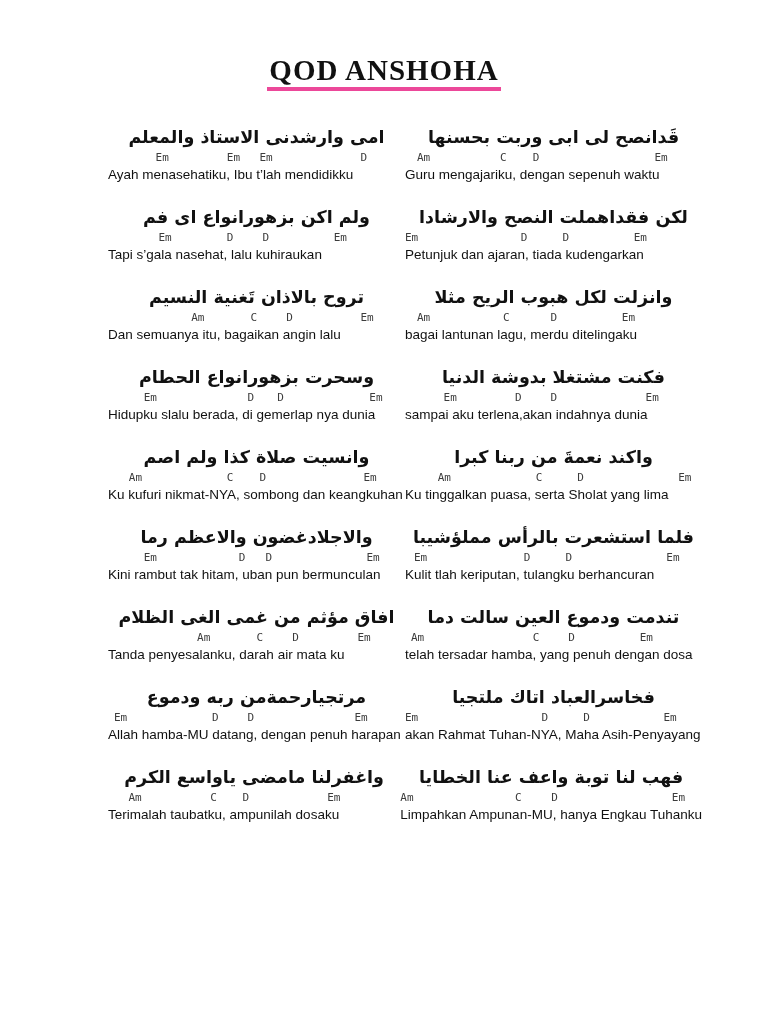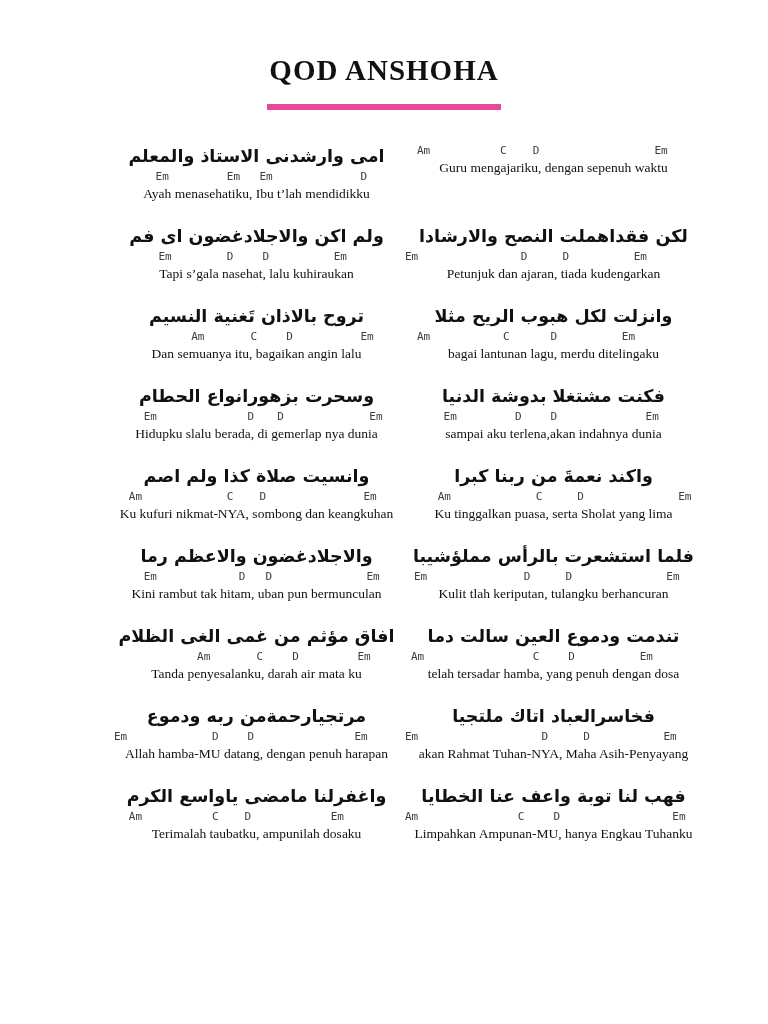--- a/index.html
+++ b/index.html
@@ -12,22 +12,22 @@
     font-family: "Liberation Serif", serif;
     color: #111;
   }
   .title-wrap { margin-top: 54px; text-align: center; }
   .title {
     display: inline-block;
     font-family: "Liberation Serif", serif;
     font-weight: bold;
     font-size: 29px;
     letter-spacing: 1px;
-    border-bottom: 6px solid #ec4899;
-    padding: 0 2px 17px 2px;
+    border-bottom: 4px solid #ec4899;
+    padding: 0 2px 0 2px;
   }
   .verses { margin-top: 33px; padding-left: 108px; padding-right: 66px; }
   .verse { display: flex; margin-bottom: 21px; }
   .col { position: relative; }
   .col-left  { width: 312px; }
   .col-right { width: 312px; }
   .arabic {
     font-family: "DejaVu Sans", sans-serif;
     direction: rtl;
     unicode-bidi: embed;
@@ -44,24 +44,24 @@
   }
   .chord {
     position: absolute;
     top: 0;
     font-family: "DejaVu Sans Mono", "Liberation Mono", monospace;
     font-size: 11px;
     line-height: 13px;
     color: #3c3c3c;
   }
   .translation {
-    font-family: Liberation Serif, serif;
+    font-family: Liberation Sans, sans-serif;
     font-size: 13.5px;
     line-height: 17px;
-    text-align: center;
+    text-align: left;
     white-space: nowrap;
     margin-top: 1px;
   }
 </style>
 </head>
 <body>
 
 <div class="page">
   <div class="title-wrap">
     <span class="title">QOD ANSHOHA</span>
@@ -72,33 +72,34 @@
       <div class="arabic">امى وارشدنى الاستاذ والمعلم</div>
       <div class="chord-line">
             <span class="chord" style="left: 16%;">Em</span>
             <span class="chord" style="left: 40%;">Em</span>
             <span class="chord" style="left: 51%;">Em</span>
             <span class="chord" style="left: 85%;">D</span>
           </div>
       <div class="translation">Ayah menasehatiku, Ibu t’lah mendidikku</div>
     </div>
     <div class="col col-right">
+      <div class="arabic">قَدانصح لى ابى وربت بحسنها</div>
       <div class="chord-line">
             <span class="chord" style="left: 4%;">Am</span>
             <span class="chord" style="left: 32%;">C</span>
             <span class="chord" style="left: 43%;">D</span>
             <span class="chord" style="left: 84%;">Em</span>
           </div>
       <div class="translation">Guru mengajariku, dengan sepenuh waktu</div>
     </div>
   </div>
 
   <div class="verse">
     <div class="col col-left">
-      <div class="arabic">ولم اكن والاجلادغضون اى فم</div>
+      <div class="arabic">ولم اكن بزهورانواع اى فم</div>
       <div class="chord-line">
             <span class="chord" style="left: 17%;">Em</span>
             <span class="chord" style="left: 40%;">D</span>
             <span class="chord" style="left: 52%;">D</span>
             <span class="chord" style="left: 76%;">Em</span>
           </div>
       <div class="translation">Tapi s’gala nasehat, lalu kuhiraukan</div>
     </div>
     <div class="col col-right">
       <div class="arabic">لكن فقداهملت النصح والارشادا</div>

